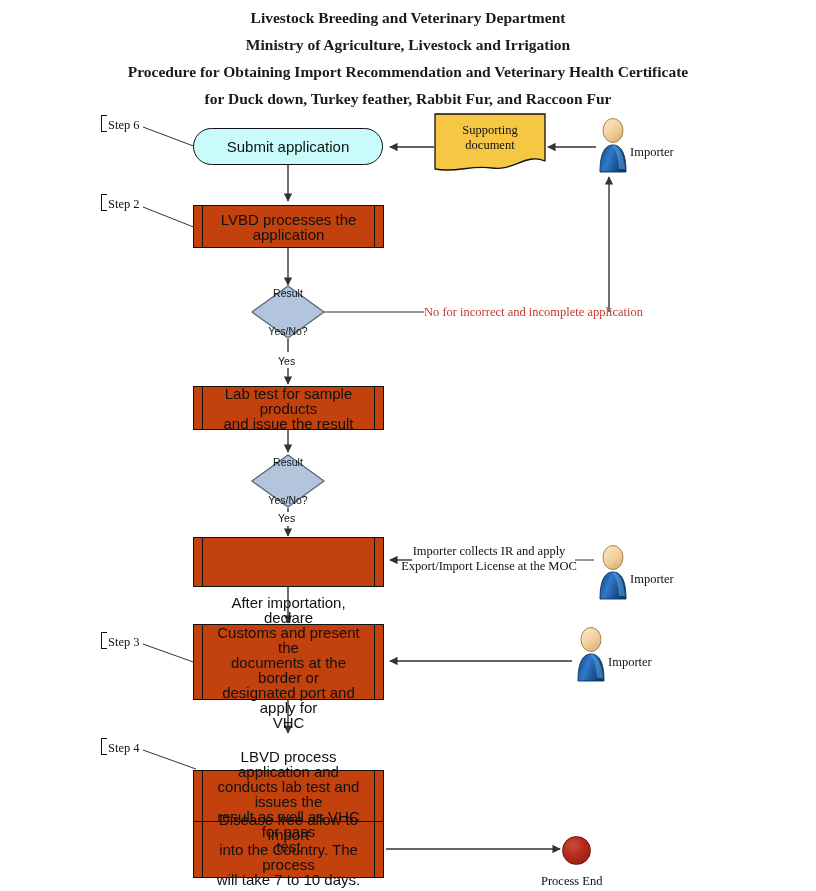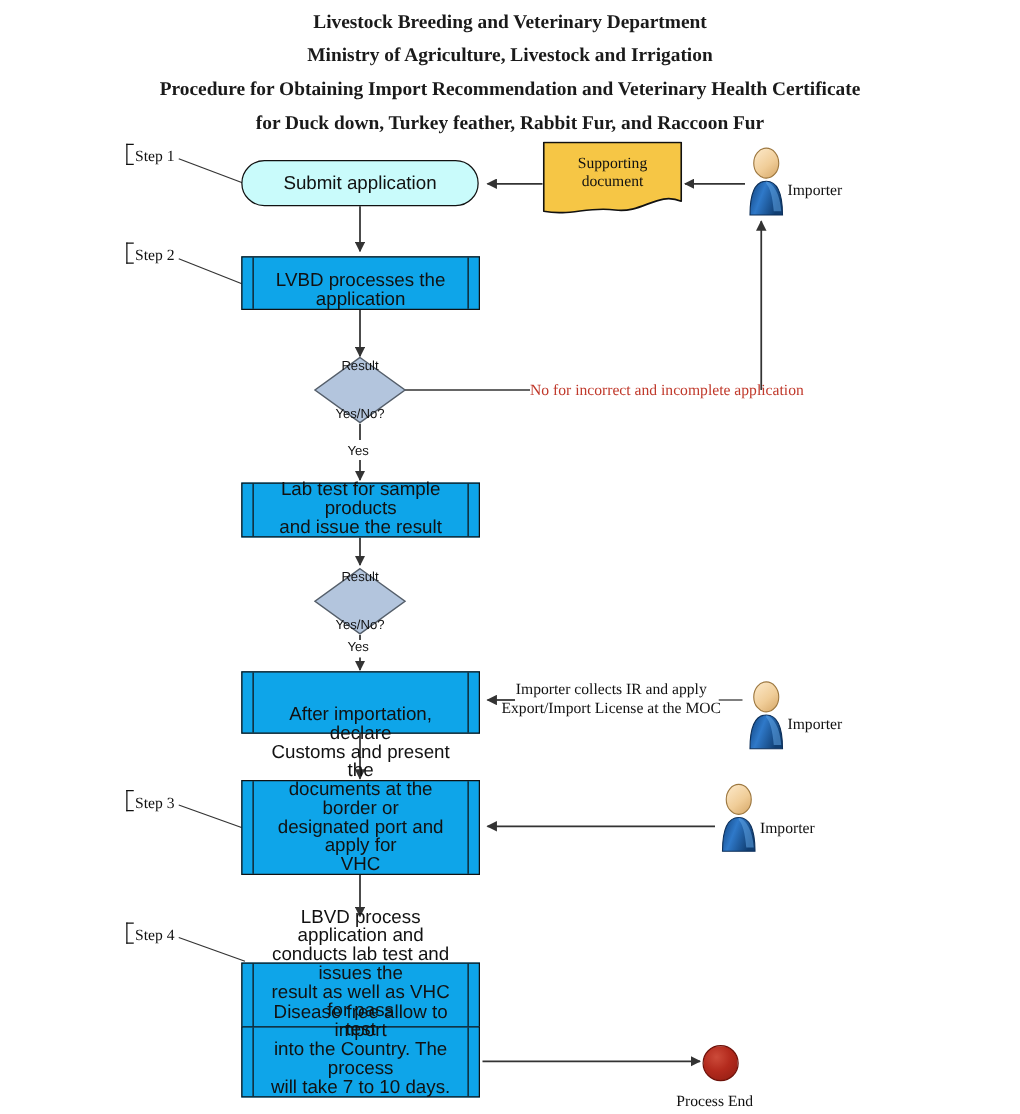--- a/index.html
+++ b/index.html
@@ -47,23 +47,22 @@
     line-height: 15px;
   }
   
   .term {
     background: #c9fbfb;
     border: 1.3px solid #111111;
     border-radius: 999px;
   }
   
   .proc {
-    background: #0ea5e9;
+    background: #c2410c;
     border: 1.3px solid #111111;
-    align-items: flex-end;
   }
   .proc .bar {
     position: absolute;
     top: 0;
     bottom: 0;
     width: 1.3px;
     background: #111111;
   }
   .proc .bar.left  { left: 8px; }
   .proc .bar.right { right: 8px; }
@@ -218,21 +217,21 @@
     <path d="M 572 661 L 390 661" stroke="#333" stroke-width="1.4" fill="none" marker-end="url(#ah)"></path>
 
     <path d="M 288 700 L 288 733" stroke="#333" stroke-width="1.4" fill="none" marker-end="url(#ah)"></path>
 
     <path d="M 288 796 L 288 820" stroke="#333" stroke-width="1.4" fill="none" marker-end="url(#ah)"></path>
 
     <path d="M 386 849 L 560 849" stroke="#333" stroke-width="1.4" fill="none" marker-end="url(#ah)"></path>
   </svg>
 
   <div class="step" style="left:101px; top:115px;">
-    <span class="bracket"></span><span>Step 1</span>
+    <span class="bracket"></span><span>Step 6</span>
   </div>
   <div class="step" style="left:101px; top:194px;">
     <span class="bracket"></span><span>Step 2</span>
   </div>
   <div class="step" style="left:101px; top:632px;">
     <span class="bracket"></span><span>Step 3</span>
   </div>
   <div class="step" style="left:101px; top:738px;">
     <span class="bracket"></span><span>Step 4</span>
   </div>

